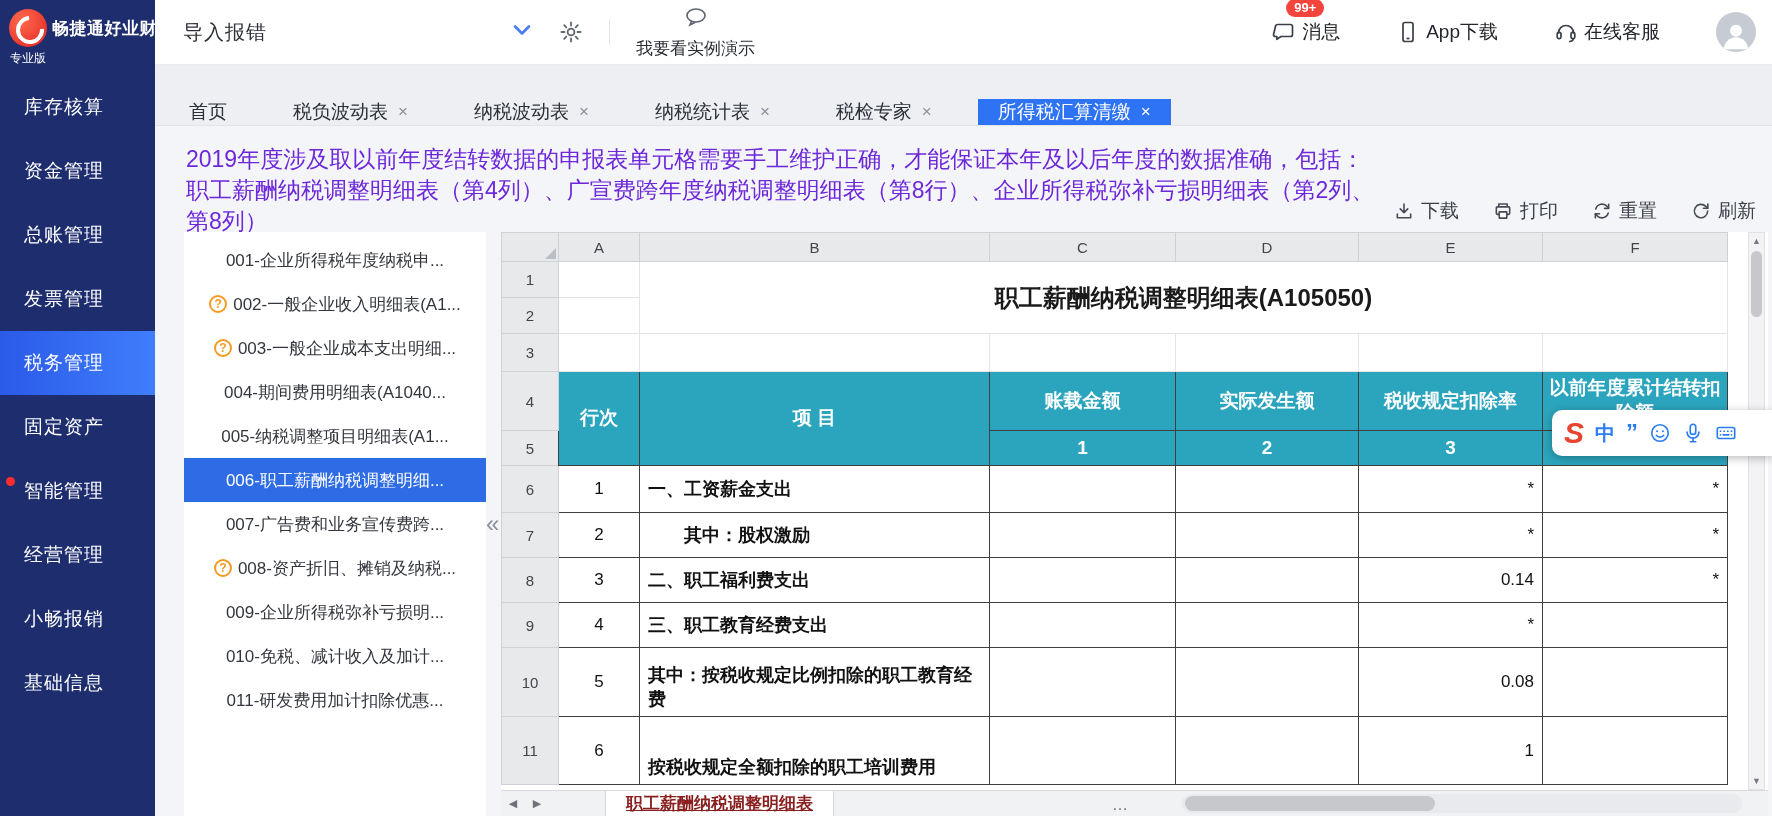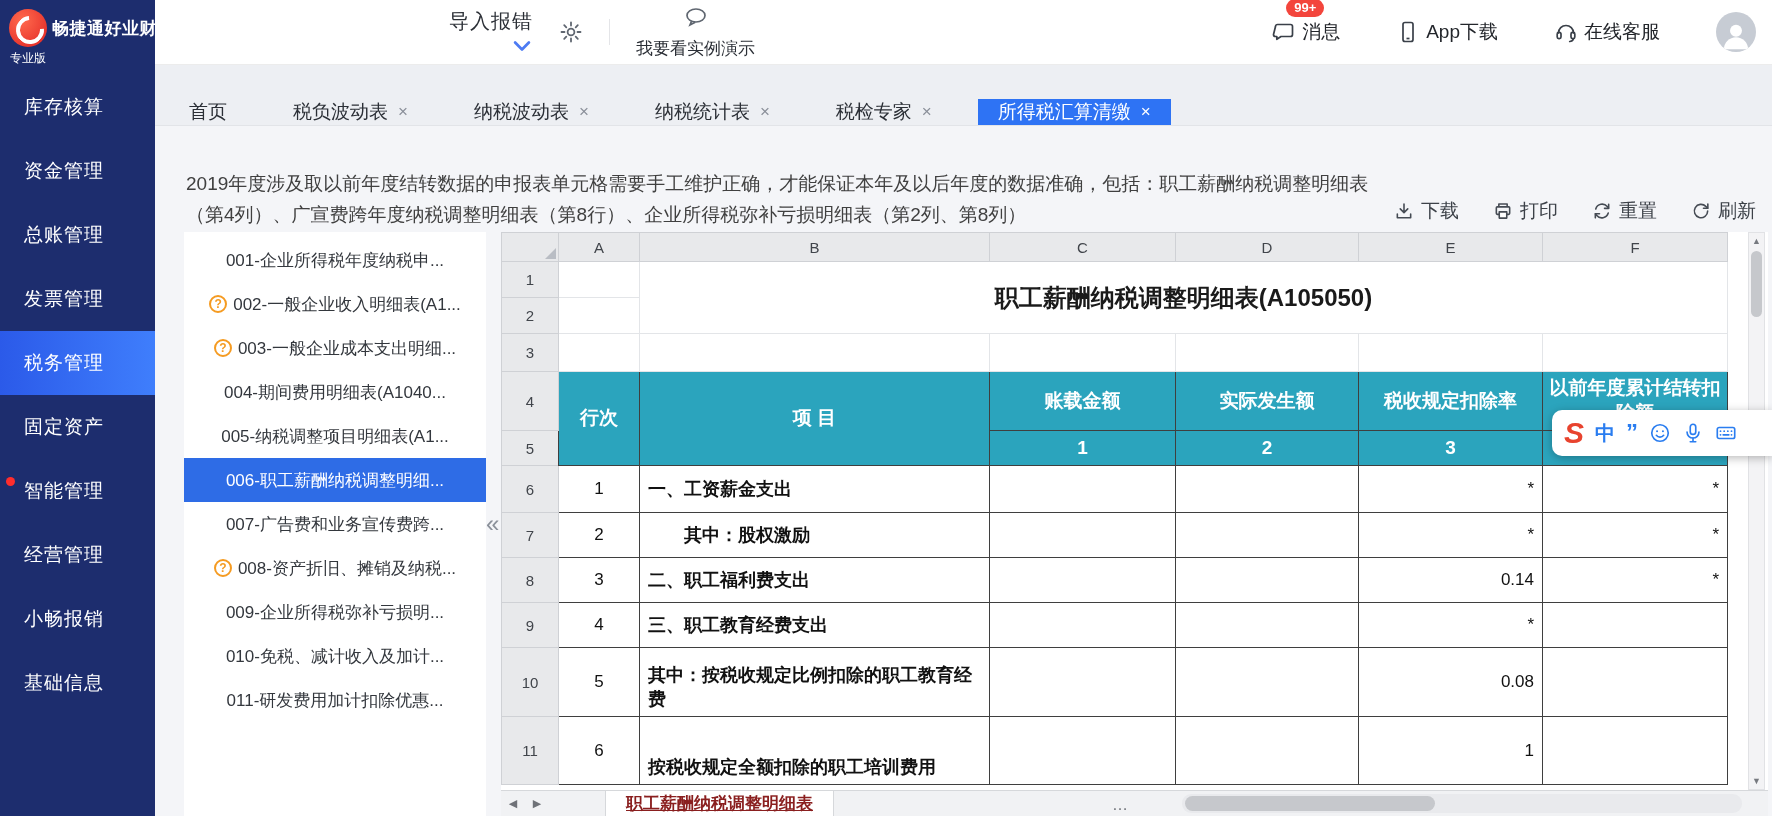--- a/index.html
+++ b/index.html
@@ -38,21 +38,21 @@
   }
   .nav-item.active { background: linear-gradient(90deg, #2b5ae9, #3f7efc); }
   .red-dot { position: absolute; left: 6px; top: 50%; margin-top: -14px; width: 9px; height: 9px; border-radius: 50%; background: #ff2d2d; }
 
   
   .topbar {
     position: absolute; left: 155px; top: 0; width: 1617px; height: 64px;
     background: #fff; display: flex; align-items: center; z-index: 30;
     box-shadow: 0 1px 0 #ececec; padding: 0 16px 0 28px;
   }
-  .dropdown { display: flex; align-items: flex-end; justify-content: space-between; width: 350px; cursor: pointer; flex-direction: column; }
+  .dropdown { display: flex; align-items: flex-start; justify-content: space-between; width: 350px; cursor: pointer; }
   .dropdown .dd-label { font-size: 20px; color: #2b2f36; letter-spacing: 1px; }
   .icon20 { width: 20px; height: 20px; display: block; }
   .icon22 { width: 22px; height: 22px; display: block; }
   .icon24 { width: 24px; height: 24px; display: block; }
   .gear-btn { margin-left: 26px; cursor: pointer; }
   .v-divider { width: 1px; height: 26px; background: #e4e5e8; margin: 0 26px; }
   .demo { display: flex; align-items: center; gap: 8px; cursor: pointer; font-size: 17px; color: #2b2f36; flex-direction: column; }
   .topbar-right { margin-left: auto; display: flex; align-items: center; gap: 56px; }
   .tb-item { display: flex; align-items: center; gap: 6px; font-size: 19px; color: #23262b; cursor: pointer; position: relative; }
   .badge {
@@ -73,22 +73,22 @@
   .tab {
     display: flex; align-items: center; gap: 10px; padding: 0 20px; margin-right: 26px;
     font-size: 19px; color: #2b2f36; cursor: pointer; white-space: nowrap;
   }
   .tab .close { color: #8a8f99; font-size: 17px; }
   .tab.active { background: #2e73f4; color: #fff; }
   .tab.active .close { color: #fff; }
 
   
   .notice {
-    position: absolute; left: 186px; top: 168px; width: 1200px;
-    font-size: 19px; line-height: 31px; color: #404040; z-index: 5;
+    position: absolute; left: 186px; top: 144px; width: 1200px;
+    font-size: 23px; line-height: 31px; color: #6d28d9; z-index: 5;
   }
   .actions { position: absolute; right: 16px; top: 198px; display: flex; gap: 34px; z-index: 6; }
   .action { display: flex; align-items: center; gap: 7px; font-size: 19px; color: #3c4148; cursor: pointer; }
 
   
   .report-panel {
     position: absolute; left: 184px; top: 232px; width: 302px; height: 584px;
     background: #fff; padding-top: 6px; overflow: hidden; z-index: 5;
   }
   .report-item {

